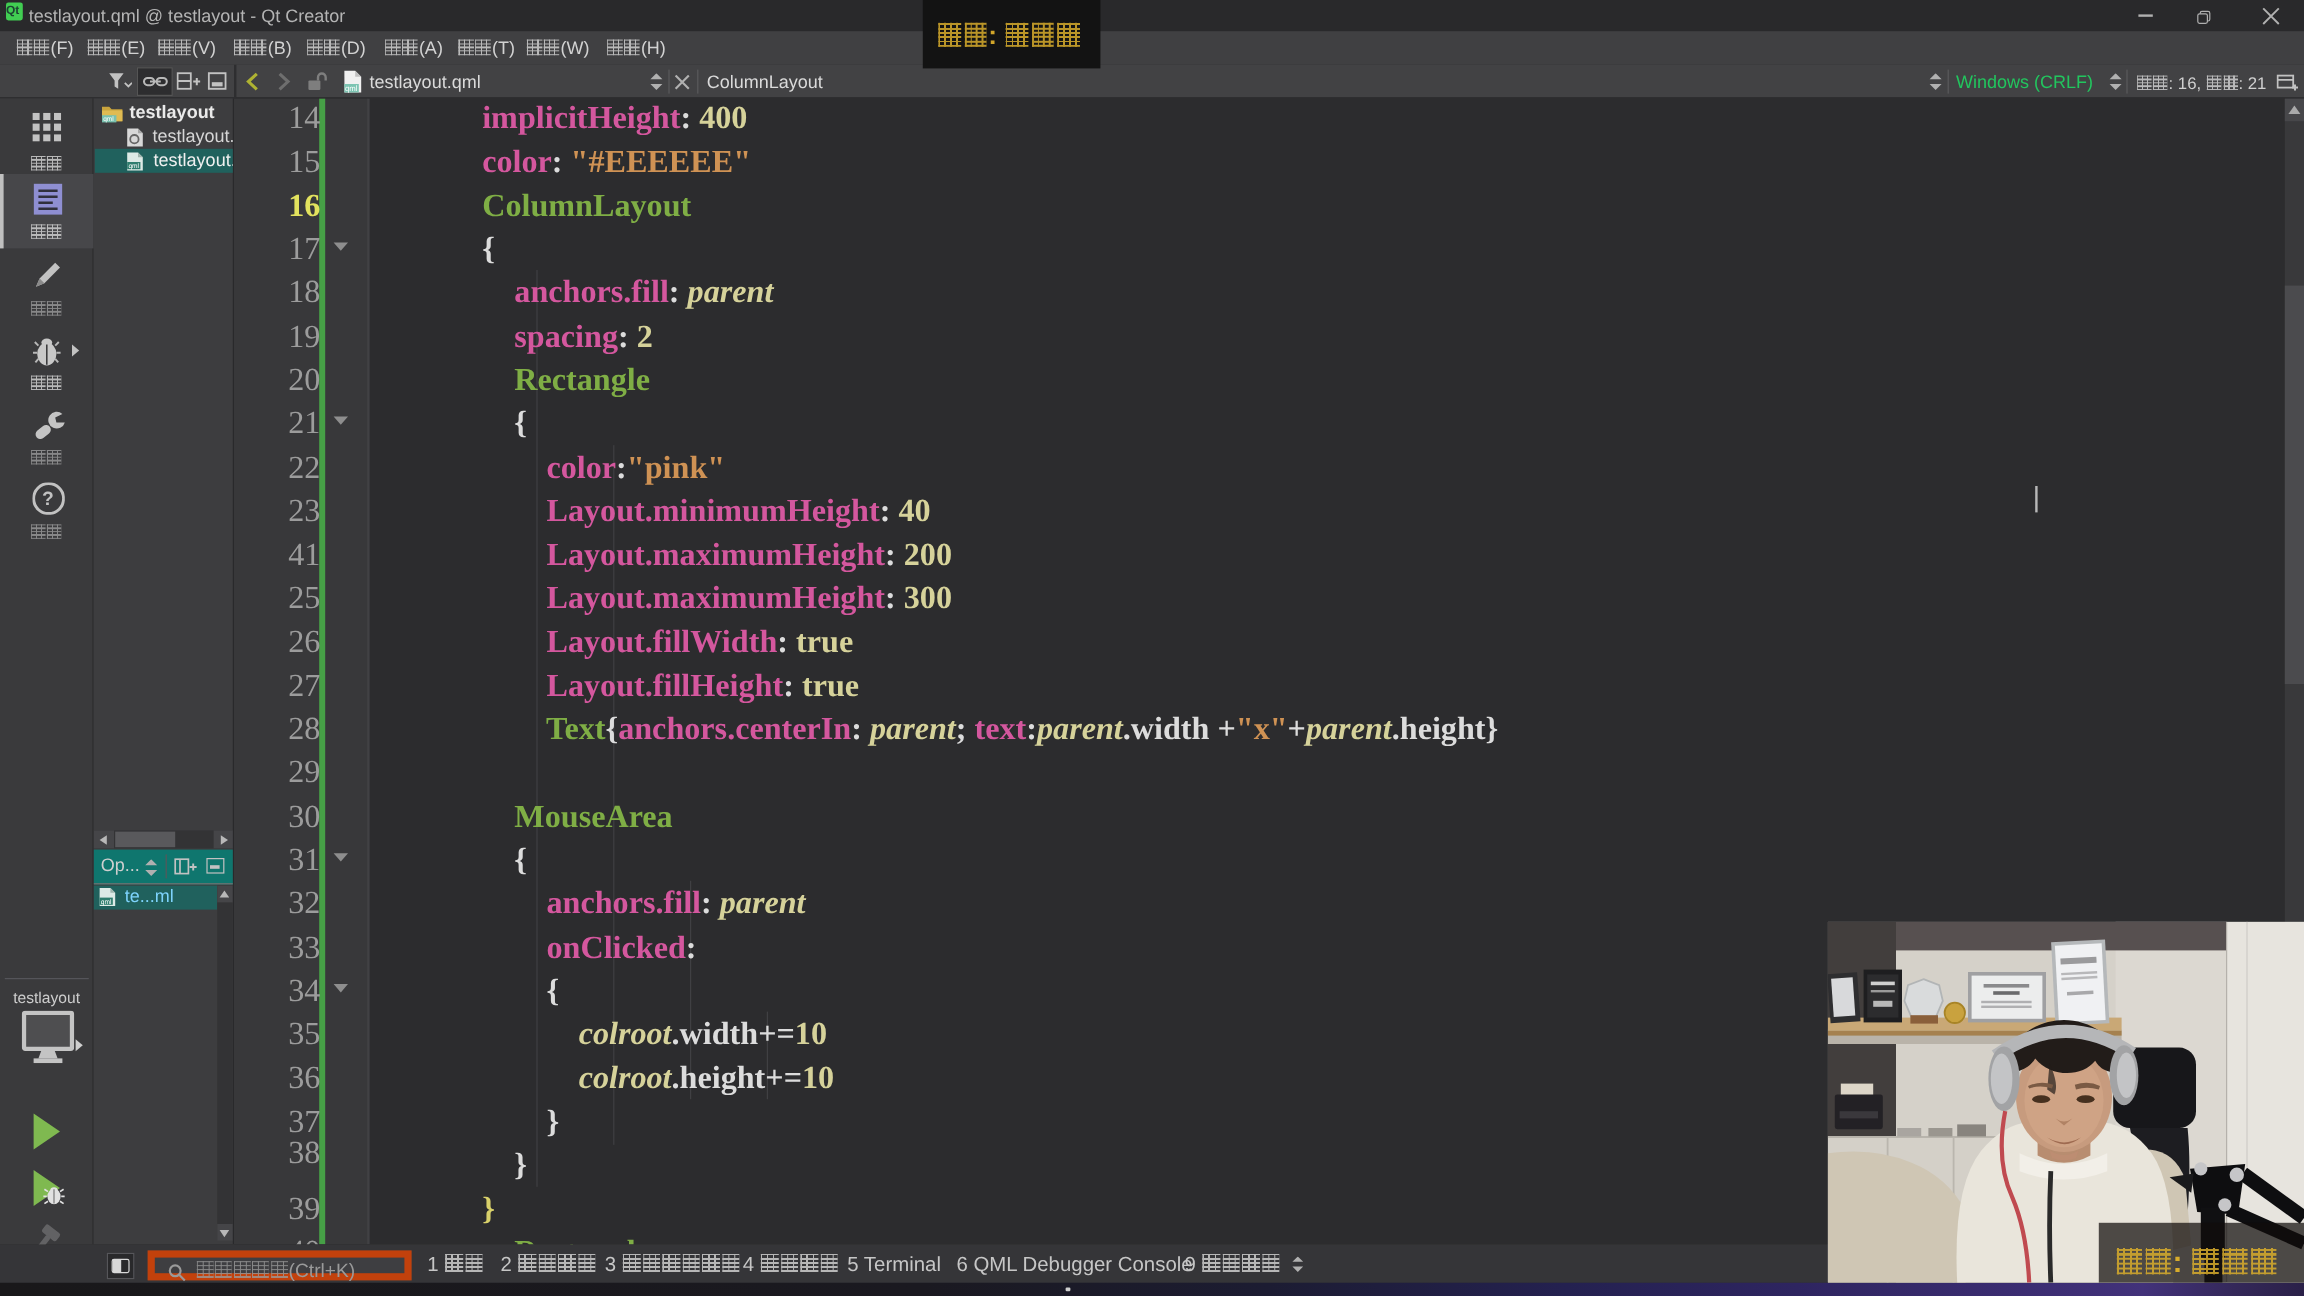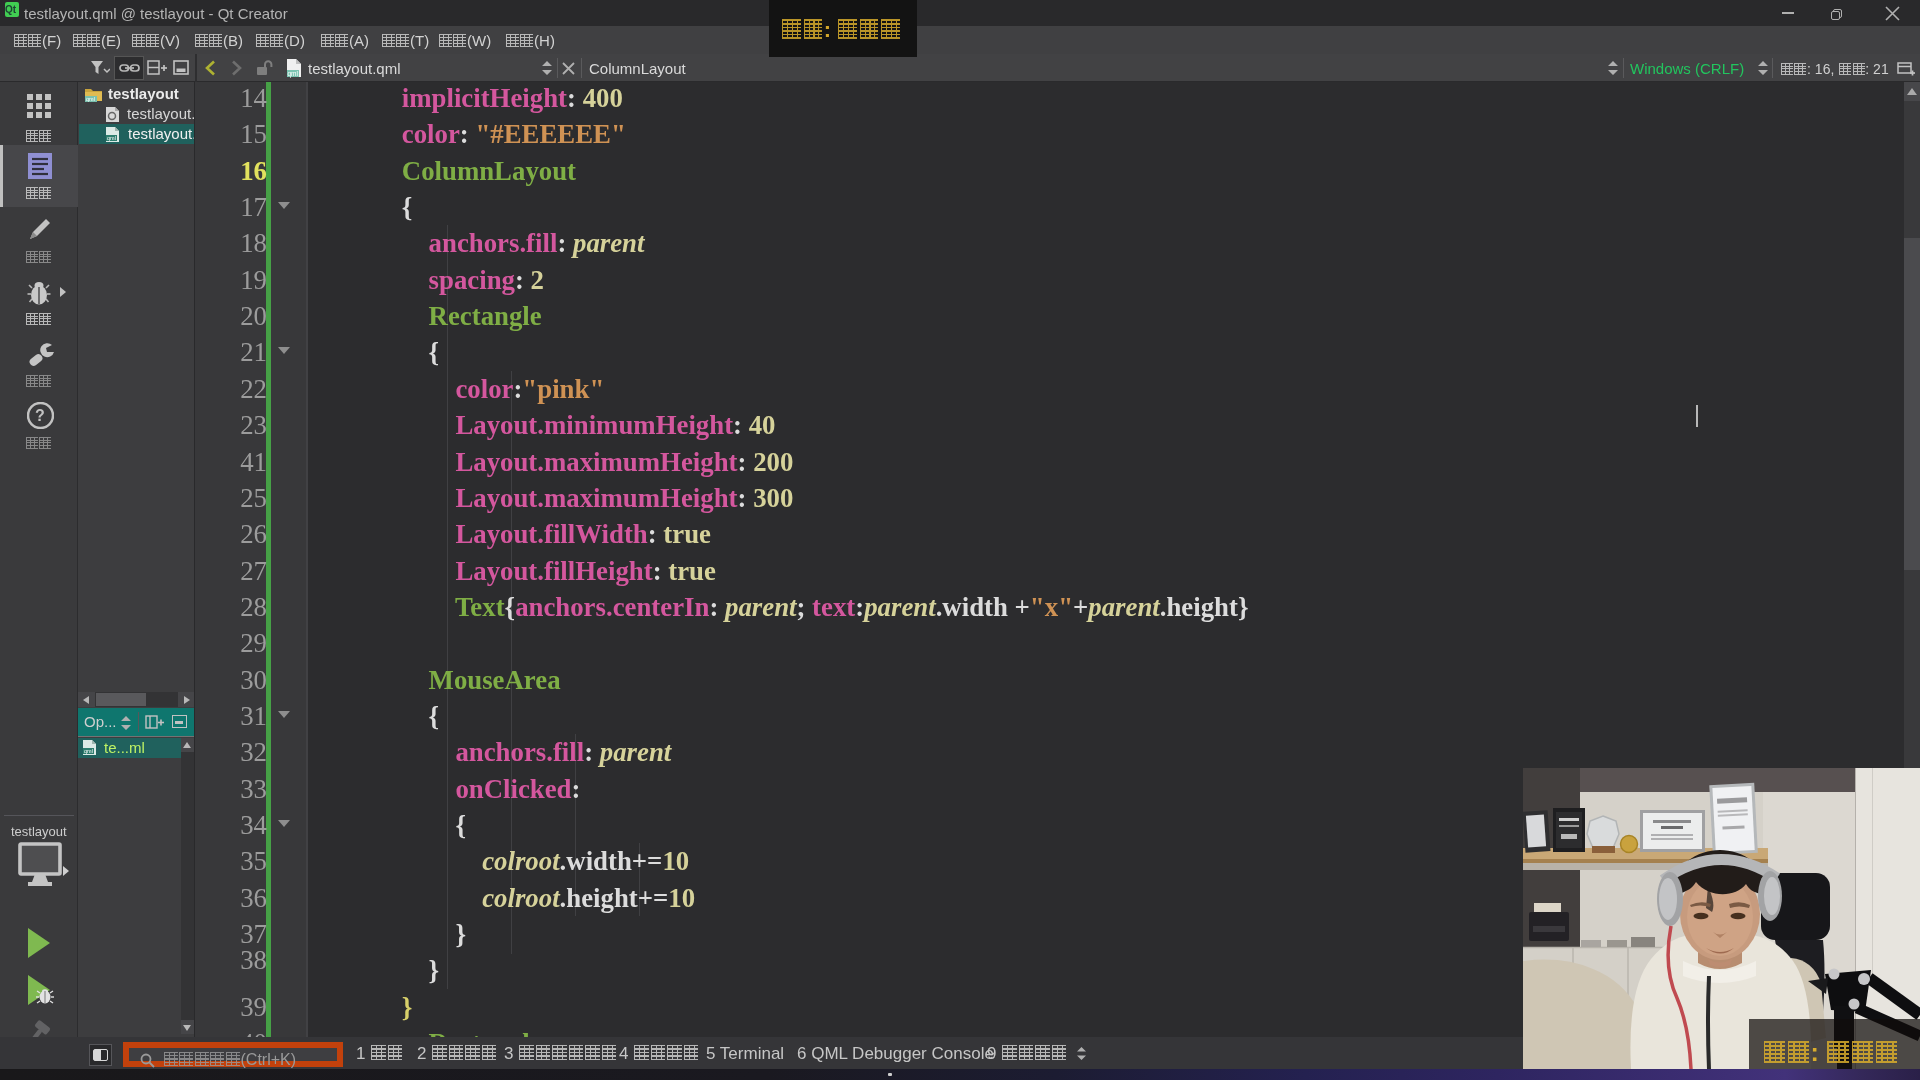--- a/index.html
+++ b/index.html
@@ -285,21 +285,21 @@
       </div>
   </div>
 
   <div class="abs" style="left:0;top:656px;width:103px;height:20px;background:#20615d">
     <svg class="abs" style="left:4px;top:1px" width="15" height="17">
         <path d="M1 1 h9 l4 4 v11 h-13 z" fill="#dceae6"></path>
         <path d="M10 1 l4 4 h-4 z" fill="#9fb5ae"></path>
         <rect x="1" y="9" width="11" height="6" fill="#2e7d6e"></rect>
         <text x="2" y="14" font-size="5.5" fill="#fff" font-family="Liberation Sans">qml</text>
       </svg>
-    <div class="abs" style="left:26px;top:1px;color:#bef264">te...ml</div>
+    <div class="abs" style="left:26px;top:1px;color:#7dd3fc">te...ml</div>
   </div>
 
   <div class="abs" style="left:103px;top:656px;width:13px;height:296px;background:#333335">
     <div class="abs" style="left:0;top:0;width:13px;height:14px;background:#454548">
         <div class="tri abs" style="left:2px;top:4px;border-bottom:6px solid #b8b8b8;border-left:4.5px solid transparent;border-right:4.5px solid transparent"></div>
       </div>
     <div class="abs" style="left:0;top:282px;width:13px;height:14px;background:#454548">
         <div class="tri abs" style="left:2px;top:5px;border-top:6px solid #b8b8b8;border-left:4.5px solid transparent;border-right:4.5px solid transparent"></div>
       </div>
   </div>

